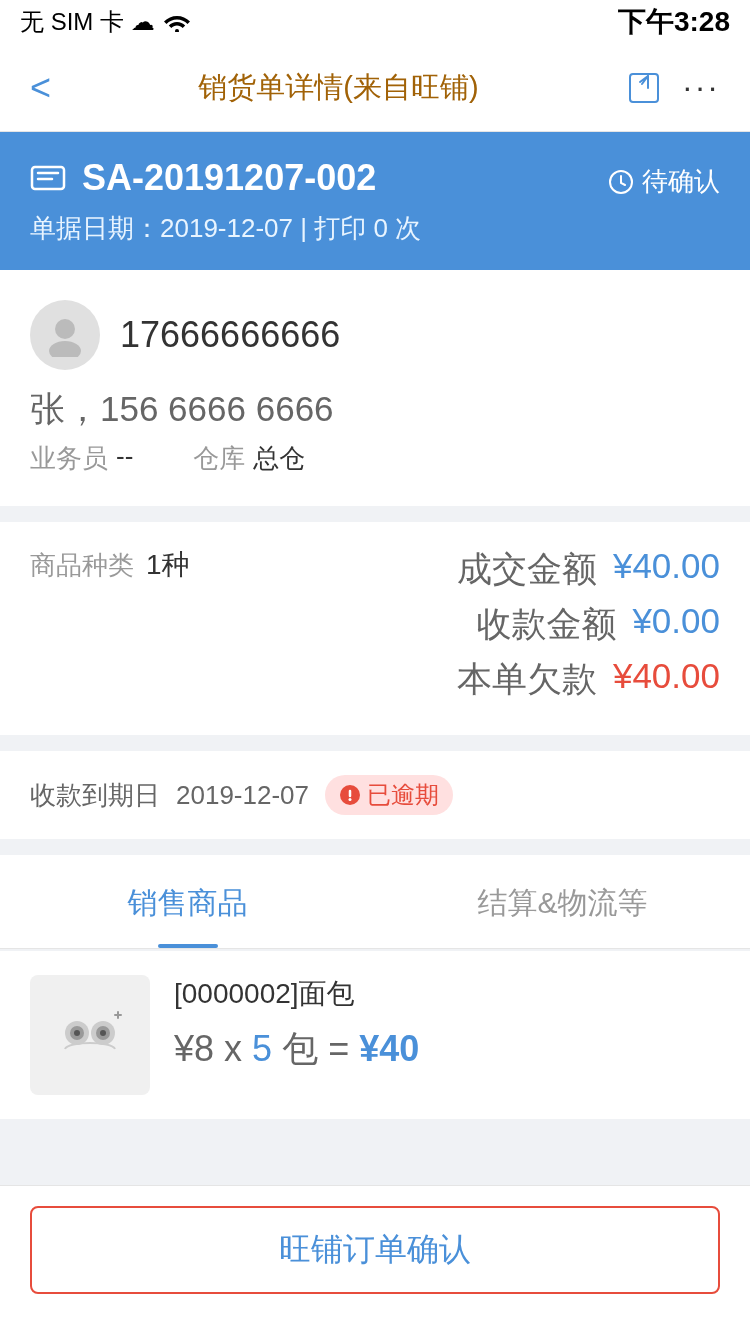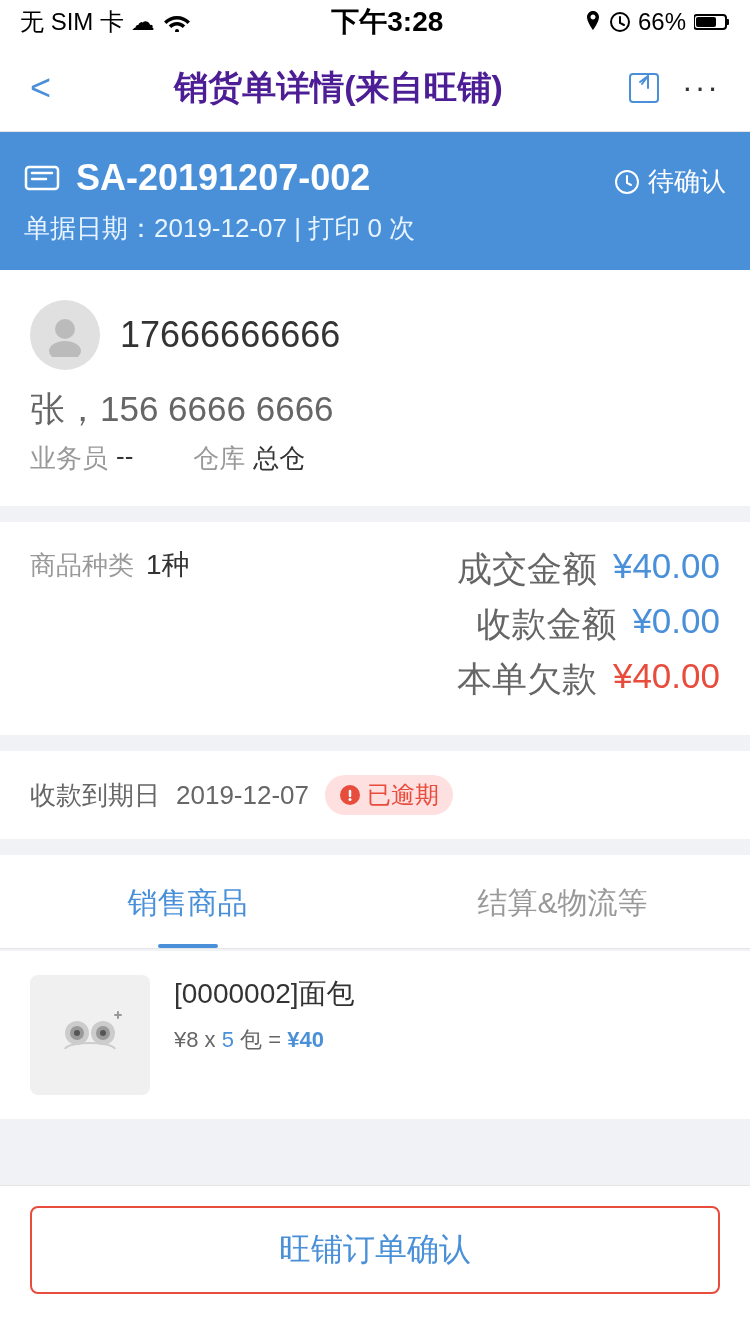--- a/index.html
+++ b/index.html
@@ -32,34 +32,34 @@
     .nav-bar {
       background: #fff;
       height: 88px;
       display: flex;
       align-items: center;
       justify-content: space-between;
       padding: 0 30px;
       border-bottom: 1px solid #e5e5e5;
     }
     .nav-title {
-      font-size: 34px;
-      font-weight: 700;
-      color: #4c1d95;
+      font-size: 29px;
+      font-weight: 400;
+      color: #a16207;
     }
     .nav-left, .nav-right {
       display: flex;
       align-items: center;
       gap: 20px;
     }
 
     
     .header-card {
       background: #4a90d9;
-      padding: 24px 24px;
+      padding: 24px 30px;
       margin: 0;
     }
     .header-top {
       display: flex;
       justify-content: space-between;
       align-items: center;
       margin-bottom: 12px;
     }
     .order-id {
       font-size: 36px;
@@ -214,21 +214,21 @@
       border-radius: 8px;
       display: flex;
       align-items: center;
       justify-content: center;
       flex-shrink: 0;
       color: #bbb;
       font-size: 40px;
     }
     .product-info { flex: 1; }
     .product-name { font-size: 28px; color: #333; margin-bottom: 12px; }
-    .product-price { font-size: 22px; color: #666; }
+    .product-price { font-size: 36px; color: #666; }
     .price-highlight { color: #4a90d9; font-weight: 500; }
     .price-total { color: #4a90d9; font-weight: bold; }
 
     
     .empty-space {
       background: #f0f2f5;
       height: 200px;
     }
 
     
@@ -262,35 +262,20 @@
 <div class="status-bar">
   <div class="status-left">
     <span>无 SIM 卡  ☁</span>
     <svg width="28" height="20" viewBox="0 0 28 20">
       <path d="M14 4C9 4 4.5 6 1 9.5L3.5 12C6.3 9.2 9.9 7.5 14 7.5s7.7 1.7 10.5 4.5L27 9.5C23.5 6 19 4 14 4z" fill="#000"></path>
       <path d="M14 10c-3.2 0-6.1 1.3-8.2 3.4L8.3 16c1.5-1.5 3.5-2.5 5.7-2.5s4.2 1 5.7 2.5l2.5-2.6C20.1 11.3 17.2 10 14 10z" fill="#000"></path>
       <circle cx="14" cy="19" r="2" fill="#000"></circle>
     </svg>
   </div>
   <div class="status-center">下午3:28</div>
-  <div class="status-right">
-    <svg width="18" height="22" viewBox="0 0 18 22">
-      <path d="M9 0C5.7 0 3 2.7 3 6c0 5 6 13 6 13s6-8 6-13c0-3.3-2.7-6-6-6zm0 8.5C7.6 8.5 6.5 7.4 6.5 6S7.6 3.5 9 3.5 11.5 4.6 11.5 6 10.4 8.5 9 8.5z" fill="#000"></path>
-    </svg>
-    <svg width="20" height="20" viewBox="0 0 20 20">
-      <circle cx="10" cy="10" r="9" stroke="#000" stroke-width="2" fill="none"></circle>
-      <path d="M10 5v6l4 2" stroke="#000" stroke-width="2" fill="none" stroke-linecap="round"></path>
-    </svg>
-    <span>66%</span>
-    <svg width="36" height="18" viewBox="0 0 36 18">
-      <rect x="0" y="2" width="32" height="14" rx="3" stroke="#000" stroke-width="2" fill="none"></rect>
-      <rect x="32" y="6" width="3" height="6" rx="1" fill="#000"></rect>
-      <rect x="2" y="4" width="20" height="10" rx="2" fill="#000"></rect>
-    </svg>
-  </div>
 </div>
 
 <div class="nav-bar">
   <div class="nav-left">
     <span style="font-size:36px; color:#4a90d9; cursor:pointer;">&lt;</span>
   </div>
   <div class="nav-title">销货单详情(来自旺铺)</div>
   <div class="nav-right">
     <svg width="36" height="36" viewBox="0 0 36 36" style="cursor:pointer;">
       <rect x="4" y="4" width="28" height="28" rx="3" stroke="#4a90d9" stroke-width="2" fill="none"></rect>

